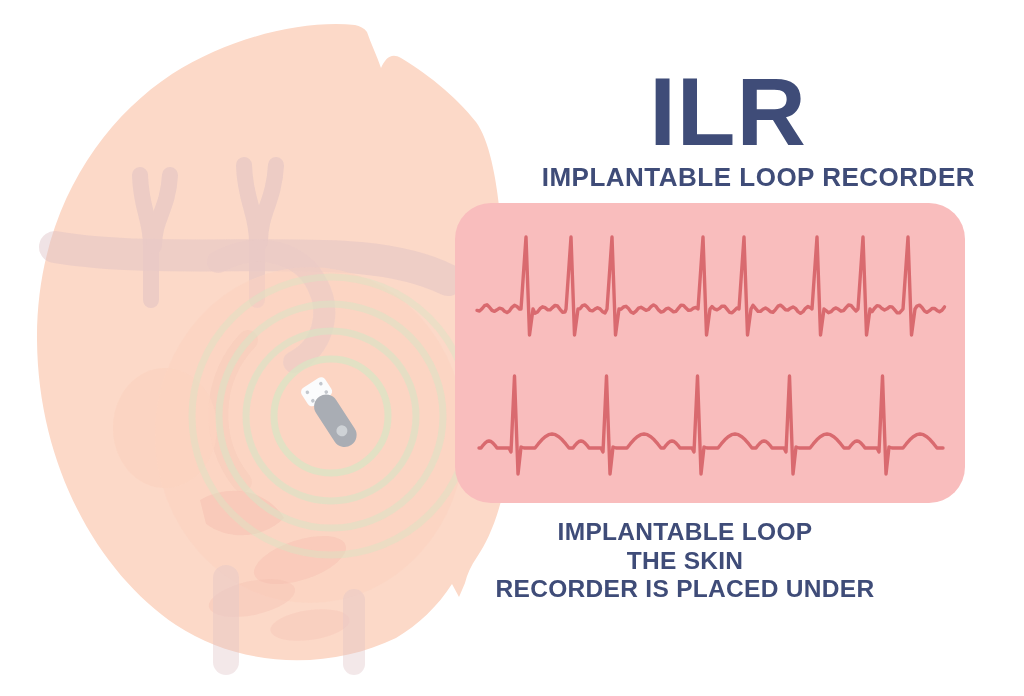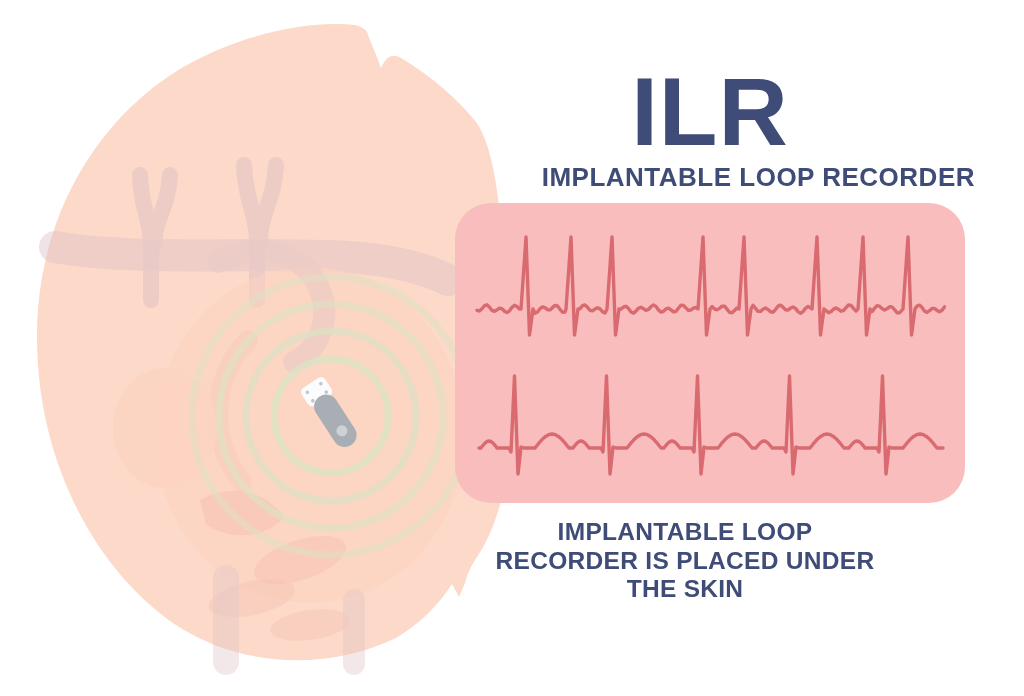--- a/index.html
+++ b/index.html
@@ -2,21 +2,21 @@
 <html style="--background: #ffffff; --title-navy: #3f4c78; --panel-pink: #f9bdbd; --ecg-stroke: #d96a6f; --skin: #fcd9c8; --heart-body: #fbcfbc; --heart-mauve: #ddc0c4; --heart-salmon: #f2a99e; --heart-peach-arc: #f5bfae; --ring-green: #d9e4c4; --device-gray: #a9adb4; --device-cap: #fbfcfd; --device-dot: #c3c7cd; --device-circle: #ced2d6;"><head>
 <meta charset="utf-8">
 <style>
   html,body{margin:0;padding:0;background:#fff;}
   .stage{
     position:relative;width:1024px;height:696px;overflow:hidden;background:#fff;
     font-family:"Liberation Sans",sans-serif;
   }
   .anatomy-svg{position:absolute;left:0;top:0;width:1024px;height:696px;}
   .title{
-    position:absolute;left:455px;top:64px;width:510px;text-align:center;
+    position:absolute;left:473px;top:64px;width:510px;text-align:center;
     font-size:96px;line-height:96px;font-weight:700;color:var(--title-navy,#3f4c78);
     letter-spacing:1px;
   }
   .subtitle{
     position:absolute;left:445px;top:163px;width:530px;text-align:right;
     font-size:26px;line-height:28px;font-weight:700;color:var(--title-navy,#3f4c78);
     letter-spacing:0.5px;
   }
   .ecg-panel{
     position:absolute;left:455px;top:203px;width:510px;height:300px;
@@ -110,17 +110,17 @@
 
   <div class="ecg-panel">
     <svg id="ecg-svg" viewBox="0 0 510 300">
         <polyline points="22.0,107.4 24.5,108.0 27.0,105.8 29.5,102.7 32.0,101.8 34.5,104.2 37.0,107.4 39.5,108.4 42.0,106.8 44.5,105.1 47.0,105.8 49.5,108.3 52.0,109.6 54.5,107.8 57.0,104.3 59.5,102.3 62.0,103.5 64.5,106.1 66.0,106.0 71.0,34.0 74.5,132.0 78.0,106.0 80.0,110.3 82.5,109.0 85.0,105.7 87.5,103.8 90.0,104.7 92.5,106.7 95.0,106.9 97.5,104.6 100.0,102.4 102.5,103.0 105.0,106.3 107.5,109.2 110.0,109.1 111.0,106.0 116.0,34.0 119.5,132.0 123.0,106.0 125.0,105.8 127.5,102.6 130.0,101.9 132.5,104.3 135.0,107.3 137.5,107.9 140.0,106.1 142.5,104.7 145.0,105.9 147.5,108.7 150.0,109.9 152.0,106.0 157.0,34.0 160.5,132.0 164.0,106.0 166.0,106.2 168.5,104.0 171.0,103.3 173.5,105.5 176.0,108.9 178.5,110.2 181.0,108.2 183.5,105.2 186.0,104.3 188.5,105.8 191.0,107.4 193.5,106.5 196.0,103.7 198.5,101.9 201.0,103.4 203.5,106.9 206.0,109.1 208.5,108.3 211.0,105.9 213.5,105.2 216.0,106.9 218.5,108.9 221.0,108.3 223.5,105.1 226.0,102.2 228.5,102.4 231.0,105.1 233.5,107.4 236.0,107.0 238.5,105.1 241.0,104.5 243.0,106.0 248.0,34.0 251.5,132.0 255.0,106.0 257.0,103.6 259.5,105.9 262.0,106.9 264.5,105.4 267.0,103.1 269.5,103.2 272.0,106.1 274.5,109.3 277.0,109.8 279.5,107.4 282.0,104.9 284.0,106.0 289.0,34.0 292.5,132.0 296.0,106.0 298.0,102.3 300.5,105.4 303.0,108.3 305.5,108.4 308.0,106.3 310.5,105.0 313.0,106.4 315.5,108.8 318.0,109.2 320.5,106.6 323.0,103.2 325.5,102.2 328.0,104.2 330.5,106.7 333.0,107.0 335.5,105.2 338.0,103.9 340.5,105.4 343.0,108.6 345.5,110.3 348.0,108.6 350.5,105.3 353.0,103.5 355.5,104.7 357.0,106.0 362.0,34.0 365.5,132.0 369.0,106.0 371.0,107.5 373.5,109.7 376.0,108.7 378.5,106.1 381.0,104.9 383.5,106.3 386.0,108.2 388.5,107.6 391.0,104.6 393.5,102.0 396.0,102.4 398.5,105.4 401.0,108.0 403.0,106.0 408.0,34.0 411.5,132.0 415.0,106.0 417.0,108.7 419.5,105.2 422.0,102.6 424.5,103.1 427.0,105.6 429.5,107.0 432.0,105.8 434.5,103.8 437.0,103.9 439.5,106.7 442.0,109.7 444.5,109.9 447.0,107.2 448.0,106.0 453.0,34.0 456.5,132.0 460.0,106.0 462.0,103.0 464.5,102.1 467.0,104.5 469.5,108.0 472.0,109.4 474.5,107.7 477.0,105.5 479.5,105.4 482.0,107.4 484.5,108.8 487.0,107.3 489.5,103.9" fill="none" stroke="#d96a6f" stroke-width="3.4" stroke-linejoin="round" stroke-linecap="round"></polyline>
         <polyline points="24.0,245.0 26.0,245.0 28.0,242.3 30.0,240.1 32.0,238.5 34.0,238.0 36.0,238.5 38.0,240.1 40.0,242.3 42.0,245.0 50.0,245.0 54.0,245.0 56.0,249.0 59.5,173.0 63.0,271.0 66.0,244.0 69.0,245.0 80.0,245.0 83.4,240.7 86.8,236.8 90.2,233.7 93.6,231.7 97.0,231.0 100.4,231.7 103.8,233.7 107.2,236.8 110.6,240.7 114.0,245.0 118.0,245.0 120.0,242.3 122.0,240.1 124.0,238.5 126.0,238.0 128.0,238.5 130.0,240.1 132.0,242.3 134.0,245.0 142.0,245.0 146.0,245.0 148.0,249.0 151.5,173.0 155.0,271.0 158.0,244.0 161.0,245.0 172.0,245.0 175.4,240.7 178.8,236.8 182.2,233.7 185.6,231.7 189.0,231.0 192.4,231.7 195.8,233.7 199.2,236.8 202.6,240.7 206.0,245.0 209.0,245.0 211.0,242.3 213.0,240.1 215.0,238.5 217.0,238.0 219.0,238.5 221.0,240.1 223.0,242.3 225.0,245.0 233.0,245.0 237.0,245.0 239.0,249.0 242.5,173.0 246.0,271.0 249.0,244.0 252.0,245.0 263.0,245.0 266.4,240.7 269.8,236.8 273.2,233.7 276.6,231.7 280.0,231.0 283.4,231.7 286.8,233.7 290.2,236.8 293.6,240.7 297.0,245.0 301.0,245.0 303.0,242.3 305.0,240.1 307.0,238.5 309.0,238.0 311.0,238.5 313.0,240.1 315.0,242.3 317.0,245.0 325.0,245.0 329.0,245.0 331.0,249.0 334.5,173.0 338.0,271.0 341.0,244.0 344.0,245.0 355.0,245.0 358.4,240.7 361.8,236.8 365.2,233.7 368.6,231.7 372.0,231.0 375.4,231.7 378.8,233.7 382.2,236.8 385.6,240.7 389.0,245.0 394.0,245.0 396.0,242.3 398.0,240.1 400.0,238.5 402.0,238.0 404.0,238.5 406.0,240.1 408.0,242.3 410.0,245.0 418.0,245.0 422.0,245.0 424.0,249.0 427.5,173.0 431.0,271.0 434.0,244.0 437.0,245.0 448.0,245.0 451.4,240.7 454.8,236.8 458.2,233.7 461.6,231.7 465.0,231.0 468.4,231.7 471.8,233.7 475.2,236.8 478.6,240.7 482.0,245.0 488.0,245.0" fill="none" stroke="#d96a6f" stroke-width="3.4" stroke-linejoin="round" stroke-linecap="round"></polyline>
       </svg>
   </div>
 
   <div class="caption">
     <div>IMPLANTABLE LOOP</div>
+    <div>THE SKIN</div>
     <div>RECORDER IS PLACED UNDER</div>
-    <div>THE SKIN</div>
   </div>
 
 </div>
 
 </body></html>

